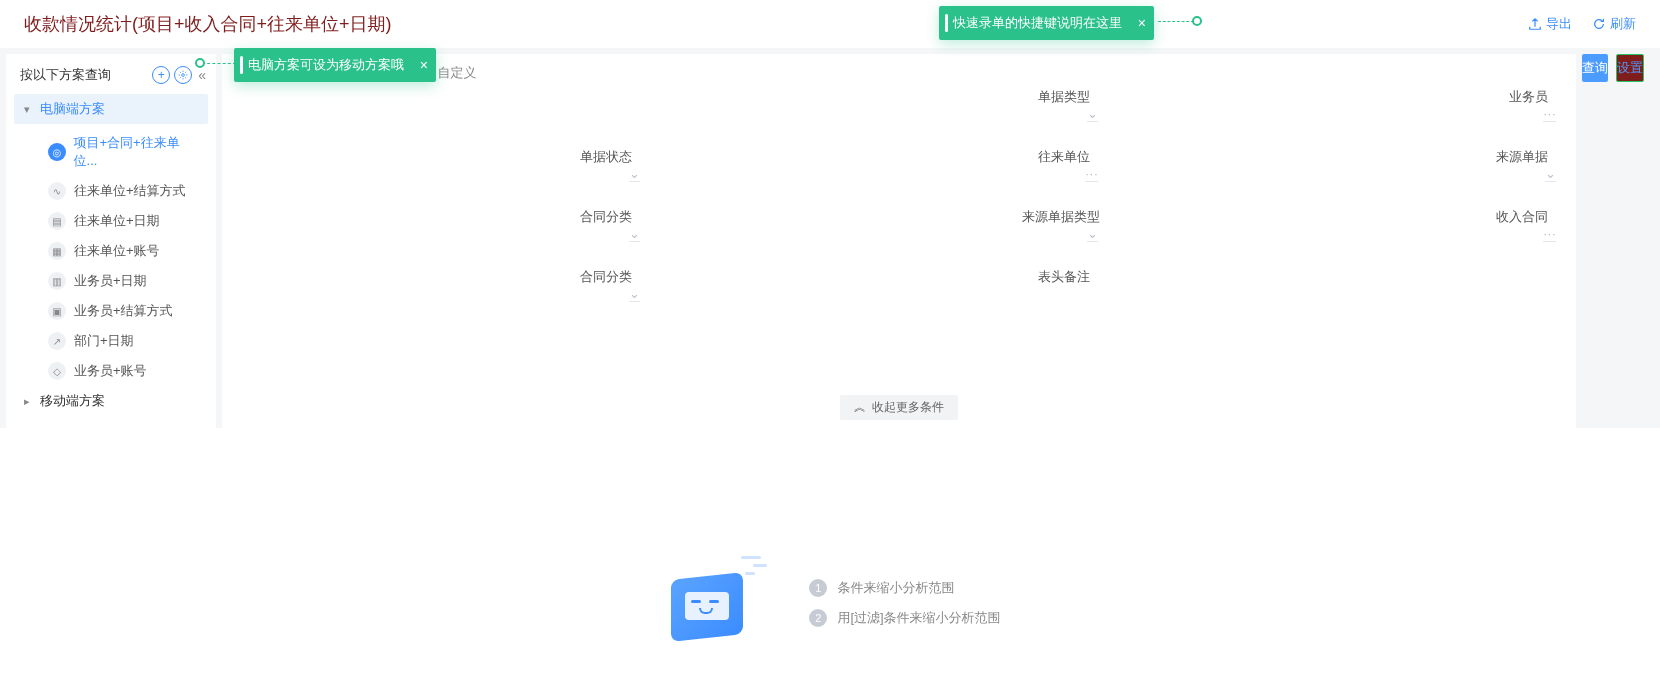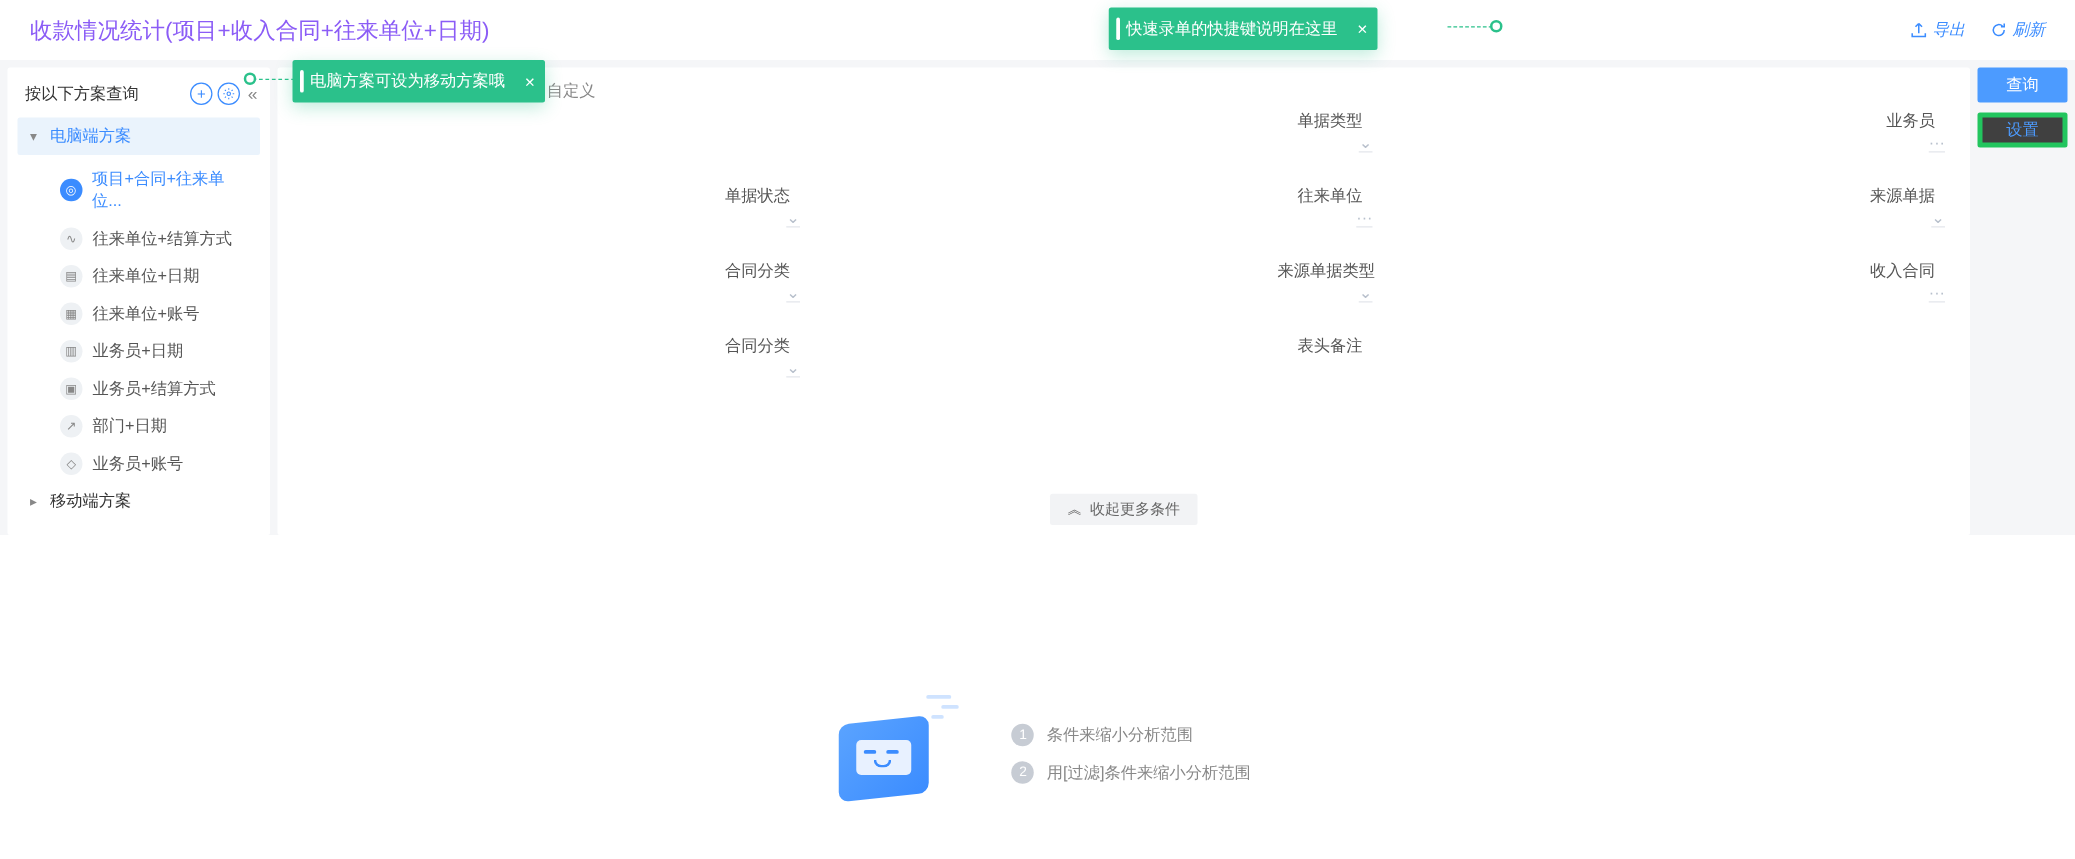--- a/index.html
+++ b/index.html
@@ -1,22 +1,22 @@
 <!DOCTYPE html>
 <html><head>
 <meta charset="utf-8">
 <style>
   * { box-sizing: border-box; margin: 0; padding: 0; }
   html, body { font-family: "Microsoft YaHei", Arial, sans-serif; font-size: 13px; color: #333; background: #fff; width: 1660px; }
   .header {
     display: flex; align-items: center; justify-content: space-between;
     padding: 12px 24px; background: #fff;
   }
-  .header .title { font-size: 18px; color: #8b5cf6; font-weight: 400; text-align: center; }
-  .header .actions { display: flex; align-items: center; gap: 20px; color: #3b8cff; font-size: 13px; font-style: italic; }
+  .header .title { font-size: 18px; color: #7f1d1d; font-weight: 400; text-align: center; }
+  .header .actions { display: flex; align-items: center; gap: 20px; color: #3b8cff; font-size: 13px; }
   .header .actions .act { display: inline-flex; align-items: center; gap: 4px; cursor: pointer; }
   .header .actions svg { width: 14px; height: 14px; }
 
   .body { display: flex; background: #f5f6f8; padding: 6px 6px 0 6px; gap: 6px; min-height: 340px; }
 
   .sidebar {
     width: 210px; background: #fff; border-radius: 2px; position: relative;
     padding-top: 6px;
   }
   .sidebar-head {
@@ -80,27 +80,27 @@
 
   .collapse-bar {
     margin-top: auto; text-align: center; padding: 6px 0 8px 0;
   }
   .collapse-bar .chip {
     display: inline-flex; align-items: center; gap: 6px;
     background: #f2f3f5; color: #666; padding: 4px 14px; border-radius: 2px; font-size: 12px;
     cursor: pointer;
   }
 
-  .right-actions { width: 72px; display: flex; flex-direction: column; gap: 8px; align-items: stretch; }
+  .right-actions { width: 72px; display: flex; flex-direction: row; gap: 8px; align-items: stretch; }
   .btn {
     height: 28px; border-radius: 2px; font-size: 13px; display: flex; align-items: center; justify-content: center;
     cursor: pointer; user-select: none;
   }
   .btn.primary { background: #4c9bff; color: #fff; }
-  .btn.outline { background: #404040; border: 4px solid #22c55e; color: #4c9bff; }
+  .btn.outline { background: #7f1d1d; border: 1px solid #22c55e; color: #4c9bff; }
 
   .empty-area { padding: 120px 0 60px 0; display: flex; align-items: center; justify-content: center; gap: 40px; background: #fff; }
   .empty-illus { width: 110px; height: 110px; position: relative; }
   .empty-illus .box {
     position: absolute; left: 12px; top: 28px; width: 72px; height: 62px;
     background: linear-gradient(135deg,#5aa3ff,#3b8cff); border-radius: 8px;
     transform: skewY(-6deg);
   }
   .empty-illus .face {
     position: absolute; left: 26px; top: 44px; width: 44px; height: 28px; background: #e8f1ff;
@@ -115,21 +115,21 @@
   .empty-illus .d3 { right: 14px; top: 24px; width: 10px; height: 3px; }
 
   .steps .step { display: flex; align-items: center; gap: 10px; color: #888; font-size: 13px; padding: 6px 0; }
   .steps .num { width: 18px; height: 18px; border-radius: 50%; background: #c7ccd4; color: #fff; display: inline-flex; align-items: center; justify-content: center; font-size: 11px; }
 
   
   #tip1 { left: 234px; top: 48px; }
   #tip1-line { left: 202px; top: 63px; width: 34px; }
   #tip1-dot { left: 195px; top: 58px; }
 
-  #tip2 { left: 887px; top: 6px; }
+  #tip2 { left: 939px; top: 6px; }
   #tip2-line { left: 1158px; top: 21px; width: 36px; }
   #tip2-dot { left: 1192px; top: 16px; }
 
   .page-wrap { position: relative; }
 </style>
 </head>
 <body>
 
 <div class="page-wrap">
 

